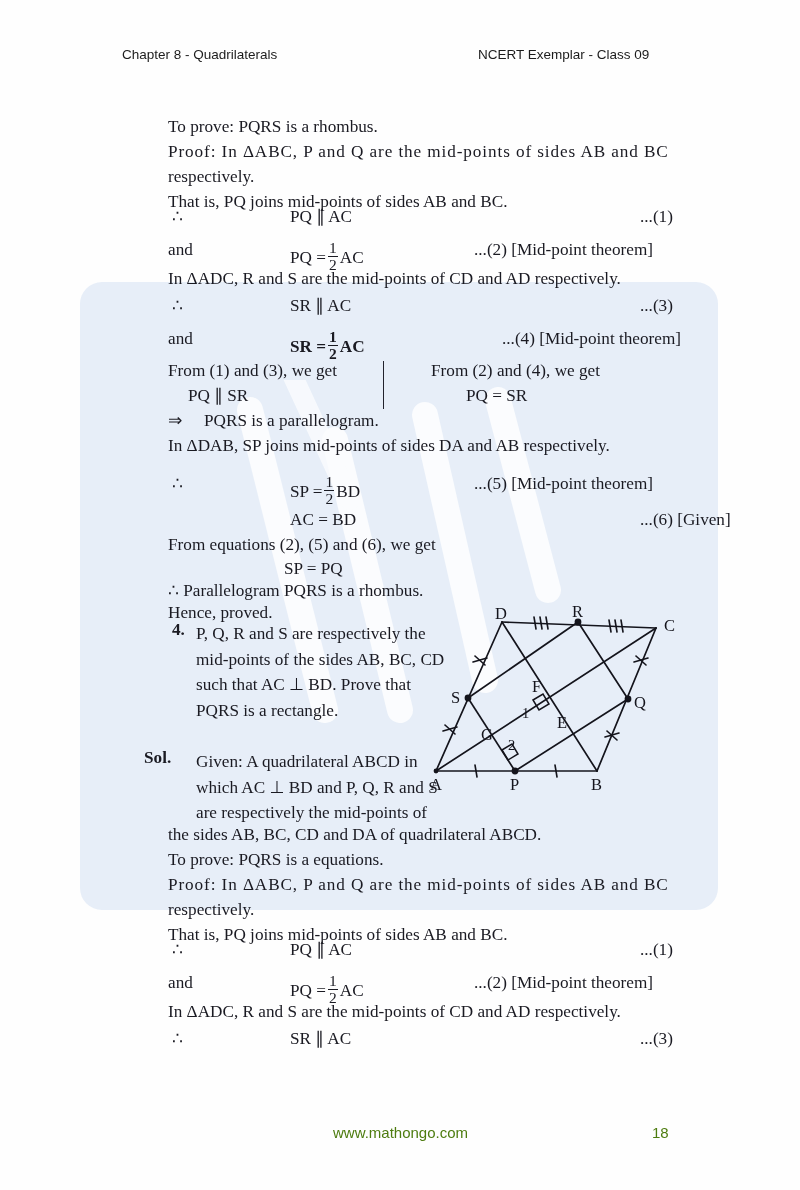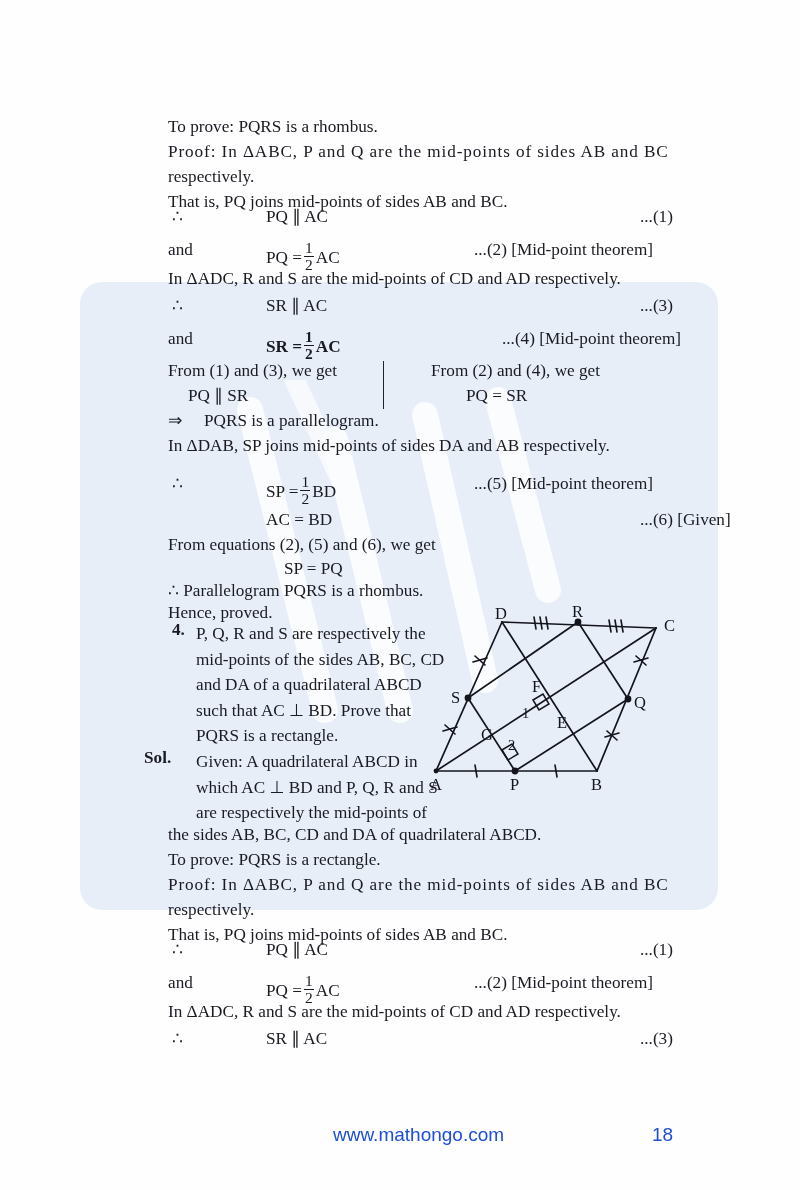--- a/index.html
+++ b/index.html
@@ -49,22 +49,22 @@
   .page-header .hdr-left  { position: absolute; left: 122px; top: 0; }
   .page-header .hdr-right { position: absolute; left: 478px; top: 0; }
 
   
   .page-footer {
     position: absolute;
     left: 0; top: 1124px;
     width: 800px; height: 22px;
     z-index: 5;
     font-family: "Liberation Sans", sans-serif;
-    font-size: 19px;
-    color: #1d4ed8;
+    font-size: 15px;
+    color: #4d7c0f;
   }
   .page-footer .ftr-url  { position: absolute; left: 333px; top: 0; }
   .page-footer .ftr-page { position: absolute; left: 652px; top: 0; }
 
   
   .body-wrap {
     position: absolute;
     left: 0; top: 0; width: 800px; height: 1190px;
     z-index: 4;
   }
@@ -73,21 +73,21 @@
     font-size: 17.2px;
     line-height: 1;
     white-space: nowrap;
   }
   .lmar { left: 168px; }
 
   
   .just { letter-spacing: 0.9px; }
 
   
-  .eqcol  { left: 266px; }
+  .eqcol  { left: 290px; }
   .refcol { left: 474px; }
   .refcol-r { left: 640px; }
   .thr { left: 172px; }
 
   .frac {
     display: inline-block;
     vertical-align: -0.52em;
     text-align: center;
     margin: 0 2px;
     position: relative;
@@ -169,20 +169,24 @@
       <path d="M 20 30 L 95 330"></path>
       <path d="M 105 60 L 170 330"></path>
       <path d="M 195 35 L 255 300"></path>
       <path d="M 268 20 L 318 210"></path>
     </g>
     <g stroke="#ffffff" stroke-width="20" fill="none" stroke-linecap="round" opacity="0.8">
       <path d="M 60 -10 L 120 120"></path>
     </g>
   </svg>
 
+  <div class="page-header">
+    <span class="hdr-left">Chapter 8 - Quadrilaterals</span>
+    <span class="hdr-right">NCERT Exemplar - Class 09</span>
+  </div>
 
   <div class="body-wrap">
 
     <div class="ln lmar" style="top:118px;">To prove: PQRS is a rhombus.</div>
     <div class="ln lmar just" style="top:143px;">Proof: In ΔABC, P and Q are the mid-points of sides AB and BC</div>
     <div class="ln lmar" style="top:168px;">respectively.</div>
     <div class="ln lmar" style="top:193px;">That is, PQ joins mid-points of sides AB and BC.</div>
 
     <div class="ln thr" style="top:208px;">∴</div>
     <div class="ln eqcol" style="top:208px;">PQ ∥ AC</div>
@@ -227,34 +231,33 @@
 
     <div class="ln lmar" style="top:536px;">From equations (2), (5) and (6), we get</div>
     <div class="ln" style="left:284px; top:560px;">SP = PQ</div>
     <div class="ln" style="left:168px; top:582px;">∴  Parallelogram PQRS is a rhombus.</div>
     <div class="ln lmar" style="top:604px;">Hence, proved.</div>
 
     <div class="item-num" style="left:172px; top:621px;">4.</div>
     <div class="item-body" style="left:196px; top:621px;">
       <span class="jl">P, Q, R and S are respectively the</span>
       <span class="jl">mid-points of the sides AB, BC, CD</span>
-      <span class="jl">and DA of  a quadrilateral ABCD</span>
       <span class="jl">such that AC ⊥ BD. Prove that</span>
       <span class="jl">PQRS is a rectangle.</span>
     </div>
 
     <div class="item-num" style="left:144px; top:749px;">Sol.</div>
     <div class="item-body" style="left:196px; top:749px;">
       <span class="jl">Given: A quadrilateral ABCD in</span>
       <span class="jl">which AC ⊥ BD and P, Q, R and S</span>
       <span class="jl">are respectively the mid-points of</span>
     </div>
 
     <div class="ln lmar" style="top:826px;">the sides AB, BC, CD and DA of quadrilateral ABCD.</div>
-    <div class="ln lmar" style="top:851px;">To prove: PQRS is a rectangle.</div>
+    <div class="ln lmar" style="top:851px;">To prove: PQRS is a equations.</div>
     <div class="ln lmar just" style="top:876px;">Proof: In ΔABC, P and Q are the mid-points of sides AB and BC</div>
     <div class="ln lmar" style="top:901px;">respectively.</div>
     <div class="ln lmar" style="top:926px;">That is, PQ joins mid-points of sides AB and BC.</div>
 
     <div class="ln thr" style="top:941px;">∴</div>
     <div class="ln eqcol" style="top:941px;">PQ ∥ AC</div>
     <div class="ln refcol-r" style="top:941px;">...(1)</div>
 
     <div class="ln lmar" style="top:974px;">and</div>
     <div class="ln eqcol" style="top:974px;">

